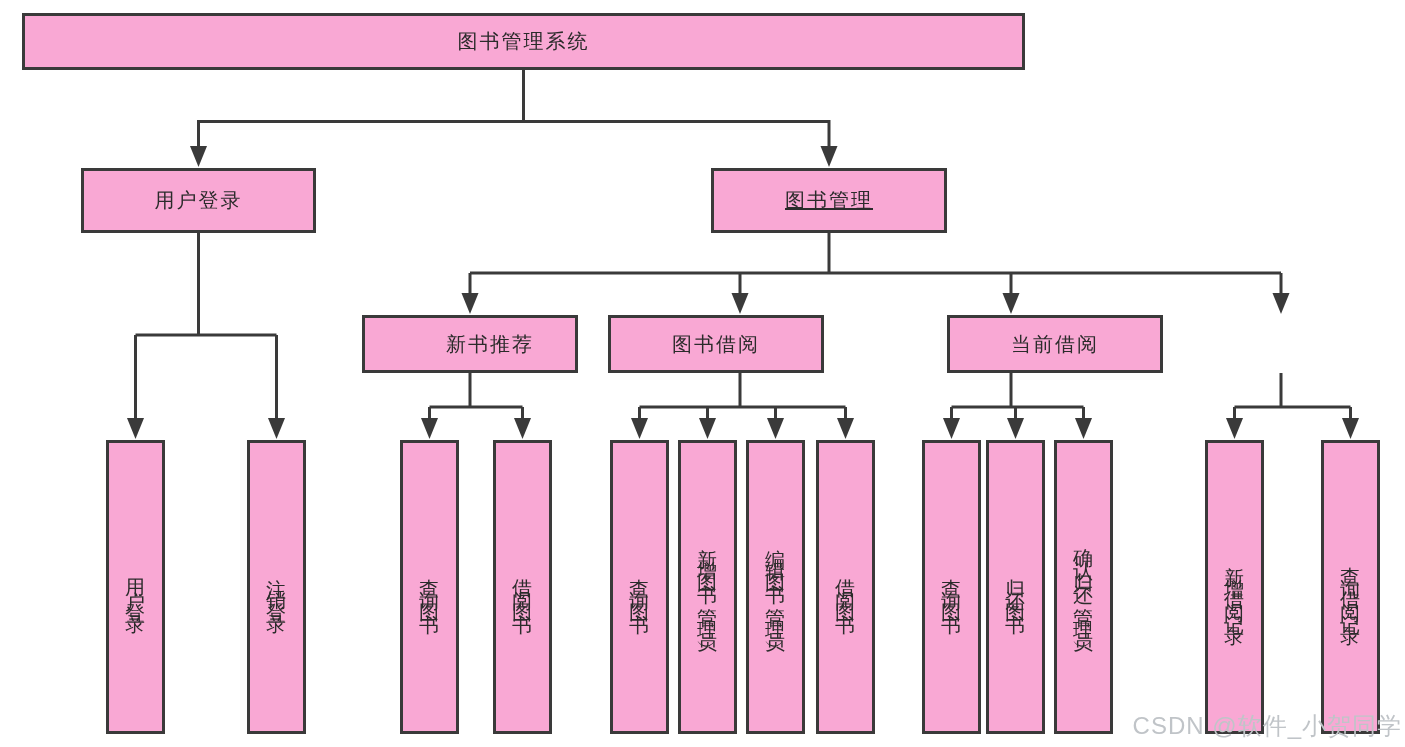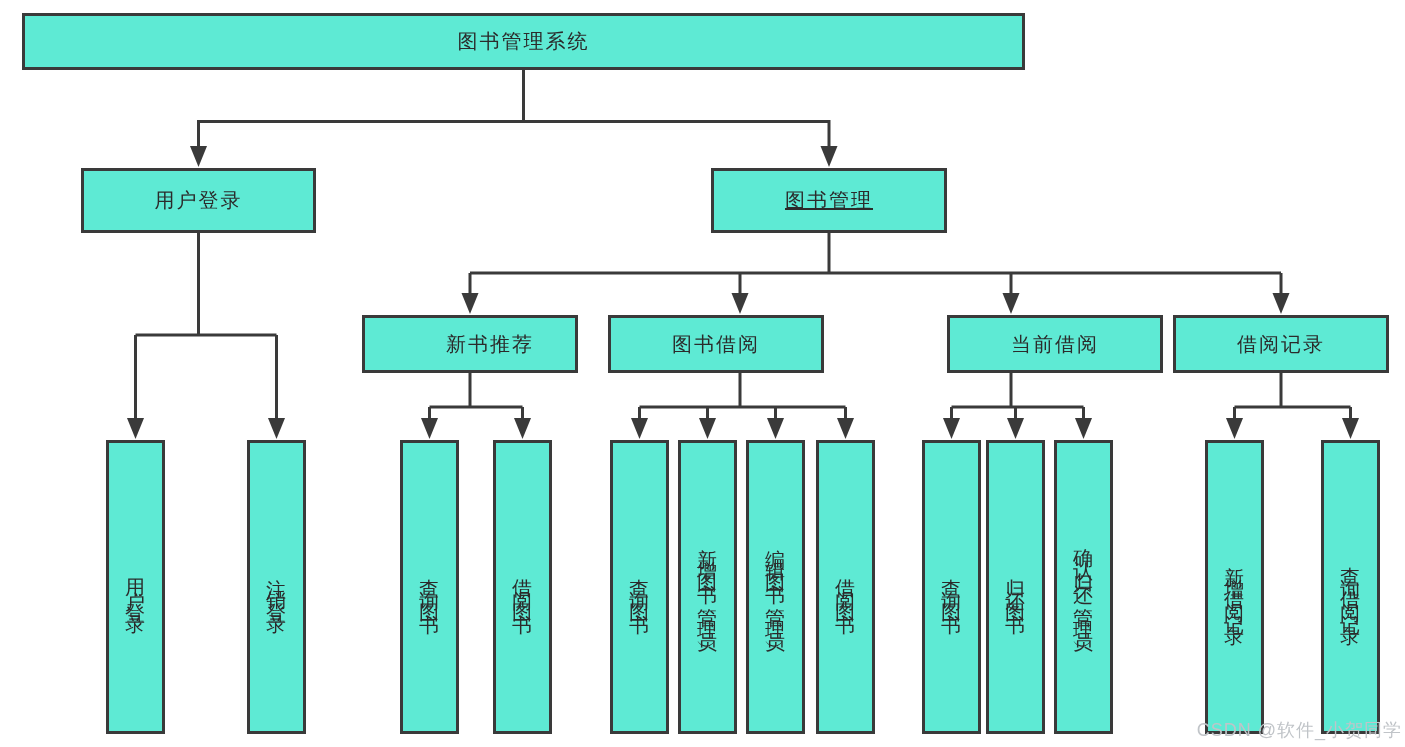--- a/index.html
+++ b/index.html
@@ -15,21 +15,21 @@
     background:var(--bg-color);
     font-family:"Liberation Sans","DejaVu Sans",sans-serif;
     overflow:hidden;
   }
   #connectors{position:absolute;left:0;top:0;z-index:1;}
   #connectors path{stroke:var(--line-color);stroke-width:3;fill:none;}
   #connectors polygon{fill:var(--line-color);stroke:none;}
   .node{
     position:absolute;
     box-sizing:border-box;
-    background:#5eead4;
+    background:#f9a8d4;
     border:3px solid var(--line-color);
     display:flex;align-items:center;justify-content:center;
     color:var(--text-color);
     font-size:20px;
     letter-spacing:2px;
     z-index:2;
   }
   .node .vtext{
     writing-mode:vertical-rl;
     text-orientation:mixed;
@@ -56,21 +56,21 @@
   .n-bb-edit   {left:746px;}
   .n-bb-borrow {left:816px;}
   .n-cb-query  {left:922px;}
   .n-cb-return {left:986px;}
   .n-cb-confirm{left:1054px;}
   .n-br-add    {left:1205px;}
   .n-br-query  {left:1321px;}
   #watermark{
     position:absolute;
     right:3px;bottom:5px;
-    font-size:18px;
+    font-size:24px;
     color:var(--wm-color);
     letter-spacing:1px;
     z-index:5;
   }
 </style>
 </head>
 <body>
 
 <div id="canvas">
 
@@ -123,23 +123,20 @@
 
   <div class="node n-new-books">
     <span>新书推荐</span>
   </div>
   <div class="node n-book-borrow">
     <span>图书借阅</span>
   </div>
   <div class="node n-current-borrow">
     <span>当前借阅</span>
   </div>
-  <div class="node n-borrow-records">
-    <span>借阅记录</span>
-  </div>
 
   <div class="node leaf n-ul-login">
     <span class="vtext">用户登录</span>
   </div>
   <div class="node leaf n-ul-logout">
     <span class="vtext">注销登录</span>
   </div>
 
   <div class="node leaf n-nb-query">
     <span class="vtext">查询图书</span>

